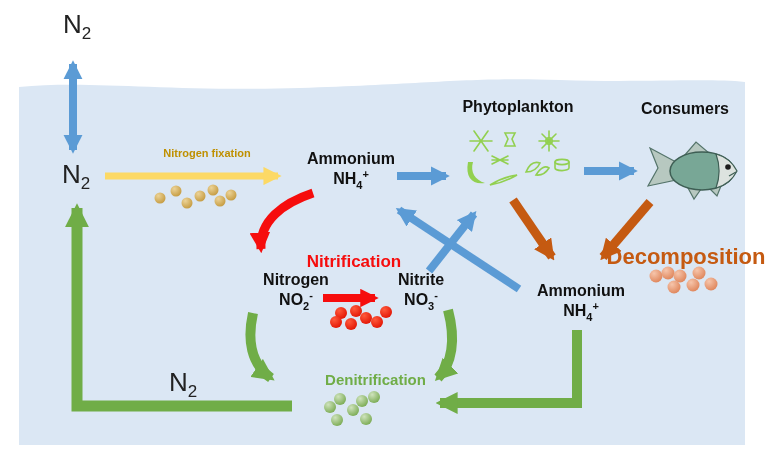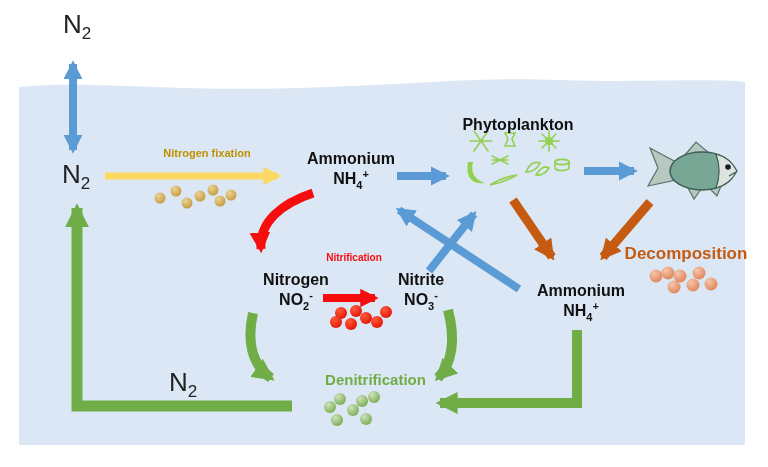--- a/index.html
+++ b/index.html
@@ -6,23 +6,23 @@
   #stage{position:relative;width:768px;height:467px;background:#ffffff;overflow:hidden;
          font-family:"Liberation Sans",sans-serif;}
   #artwork{position:absolute;left:0;top:0;}
   .lbl{position:absolute;transform:translateX(-50%);white-space:nowrap;font-weight:bold;
        color:#111;line-height:1.15;text-align:center;}
   .n2{font-weight:normal;font-size:26px;color:#222;}
   .n2 sub{font-size:17px;}
   .chem{font-size:16px;}
   .chem sub,.chem sup{font-size:11px;}
   .c-gold{color:var(--gold);font-size:11px;}
-  .c-red{color:var(--red);font-size:10px;}
+  .c-red{color:var(--red);font-size:17px;}
   .c-green{color:var(--green);font-size:15px;padding-left:33px;}
-  .c-orange{color:var(--orange);font-size:17px;}
+  .c-orange{color:var(--orange);font-size:22px;}
   .s-blue{stroke:var(--blue);fill:none;}
   .s-yellow{stroke:var(--yellow);fill:none;}
   .s-red{stroke:var(--red);fill:none;}
   .s-green{stroke:var(--green);fill:none;}
   .s-orange{stroke:var(--orange);fill:none;}
   .f-blue{fill:var(--blue);}  .f-yellow{fill:var(--yellow);}
   .f-red{fill:var(--red);}    .f-green{fill:var(--green);}
   .f-orange{fill:var(--orange);}
   .phyto{stroke:var(--phyto);fill:none;stroke-width:1.6;stroke-linecap:round;}
 </style>
@@ -155,22 +155,23 @@
 
   <div class="lbl n2" style="left:183px;top:368px;"><span>N</span><sub>2</sub></div>
 
   <div class="lbl c-gold" style="left:207px;top:147px;">Nitrogen fixation</div>
 
   <div class="lbl chem" style="left:351px;top:150px;">
     <div>Ammonium</div>
     <div><span>NH</span><sub>4</sub><sup>+</sup></div>
   </div>
 
-  <div class="lbl chem" style="left:518px;top:98px;margin-top:18px;">Phytoplankton</div>
+  <div class="lbl chem" style="left:518px;top:98px;">Phytoplankton</div>
 
+  <div class="lbl chem" style="left:685px;top:100px;">Consumers</div>
 
   <div class="lbl c-red" style="left:354px;top:252px;">Nitrification</div>
 
   <div class="lbl chem" style="left:296px;top:271px;">
     <div>Nitrogen</div>
     <div><span>NO</span><sub>2</sub><sup>-</sup></div>
   </div>
 
   <div class="lbl chem" style="left:421px;top:271px;">
     <div>Nitrite</div>

